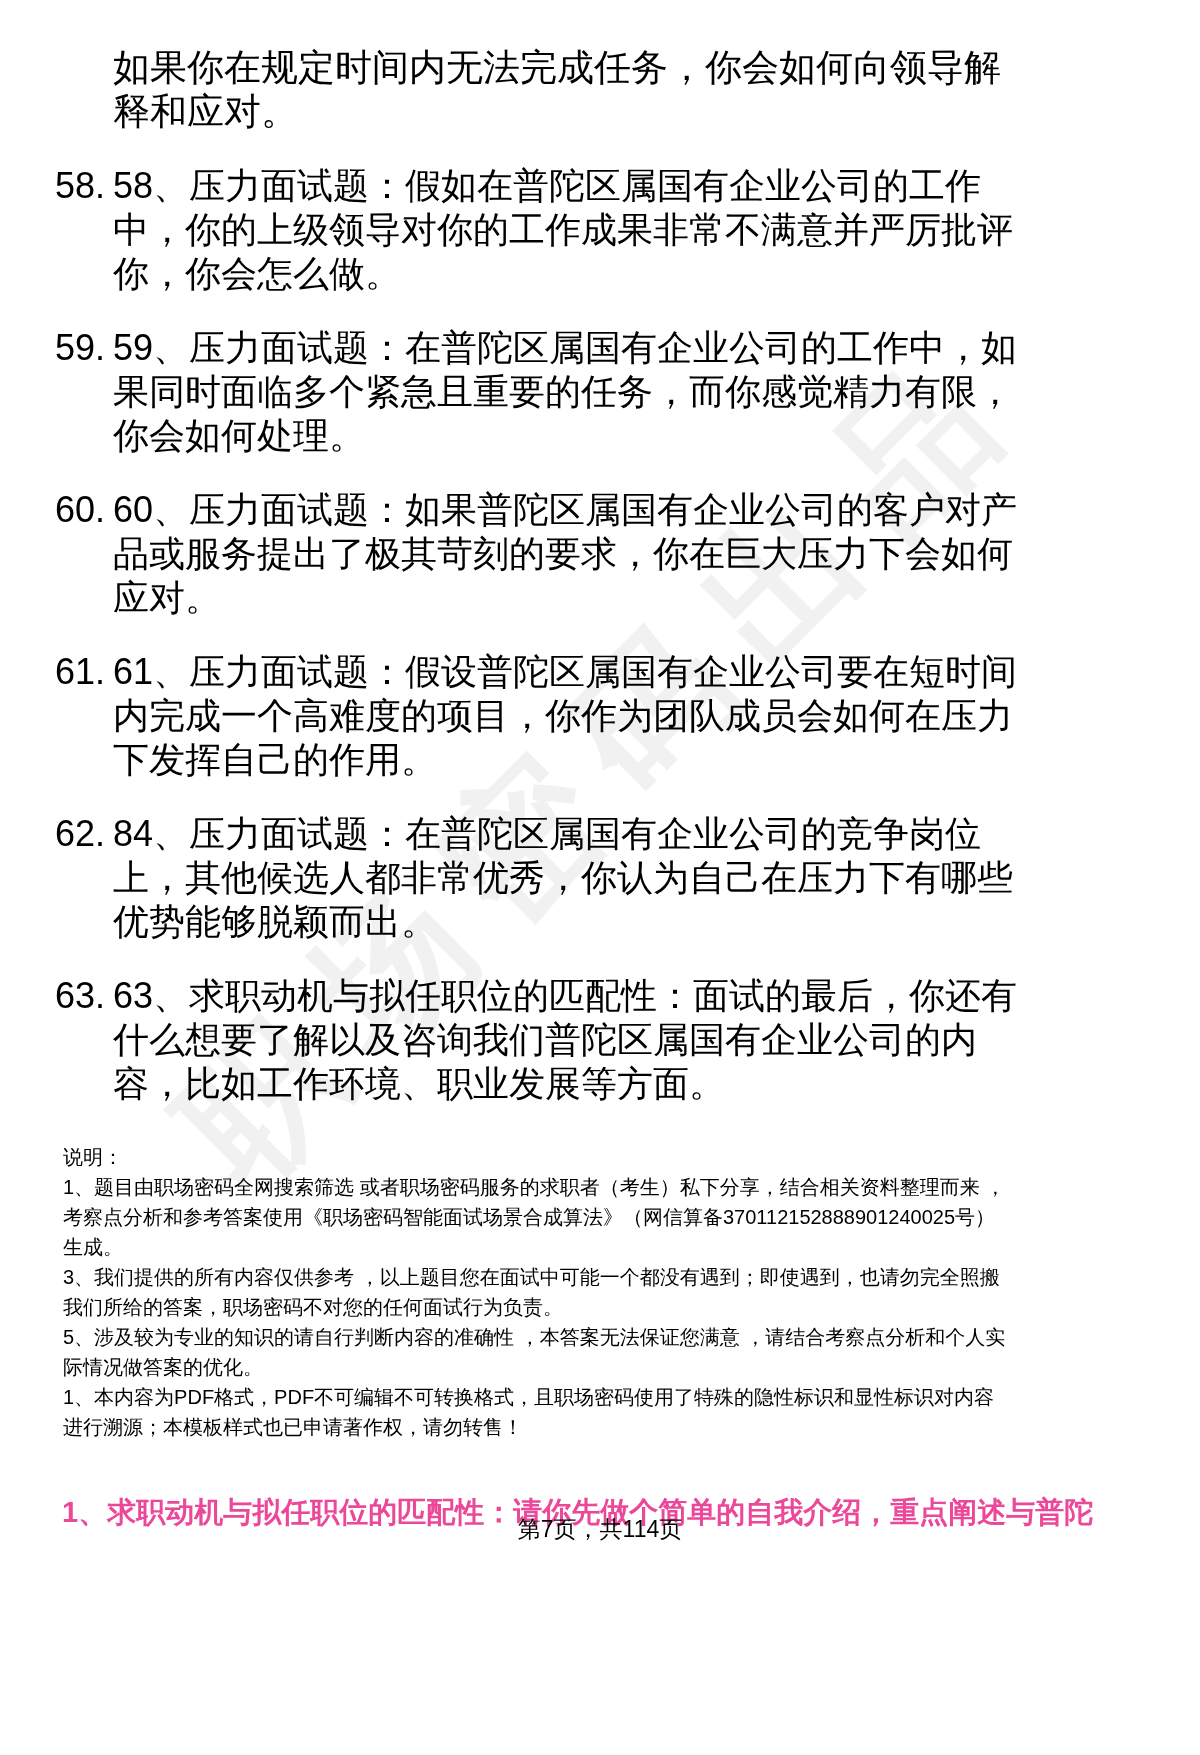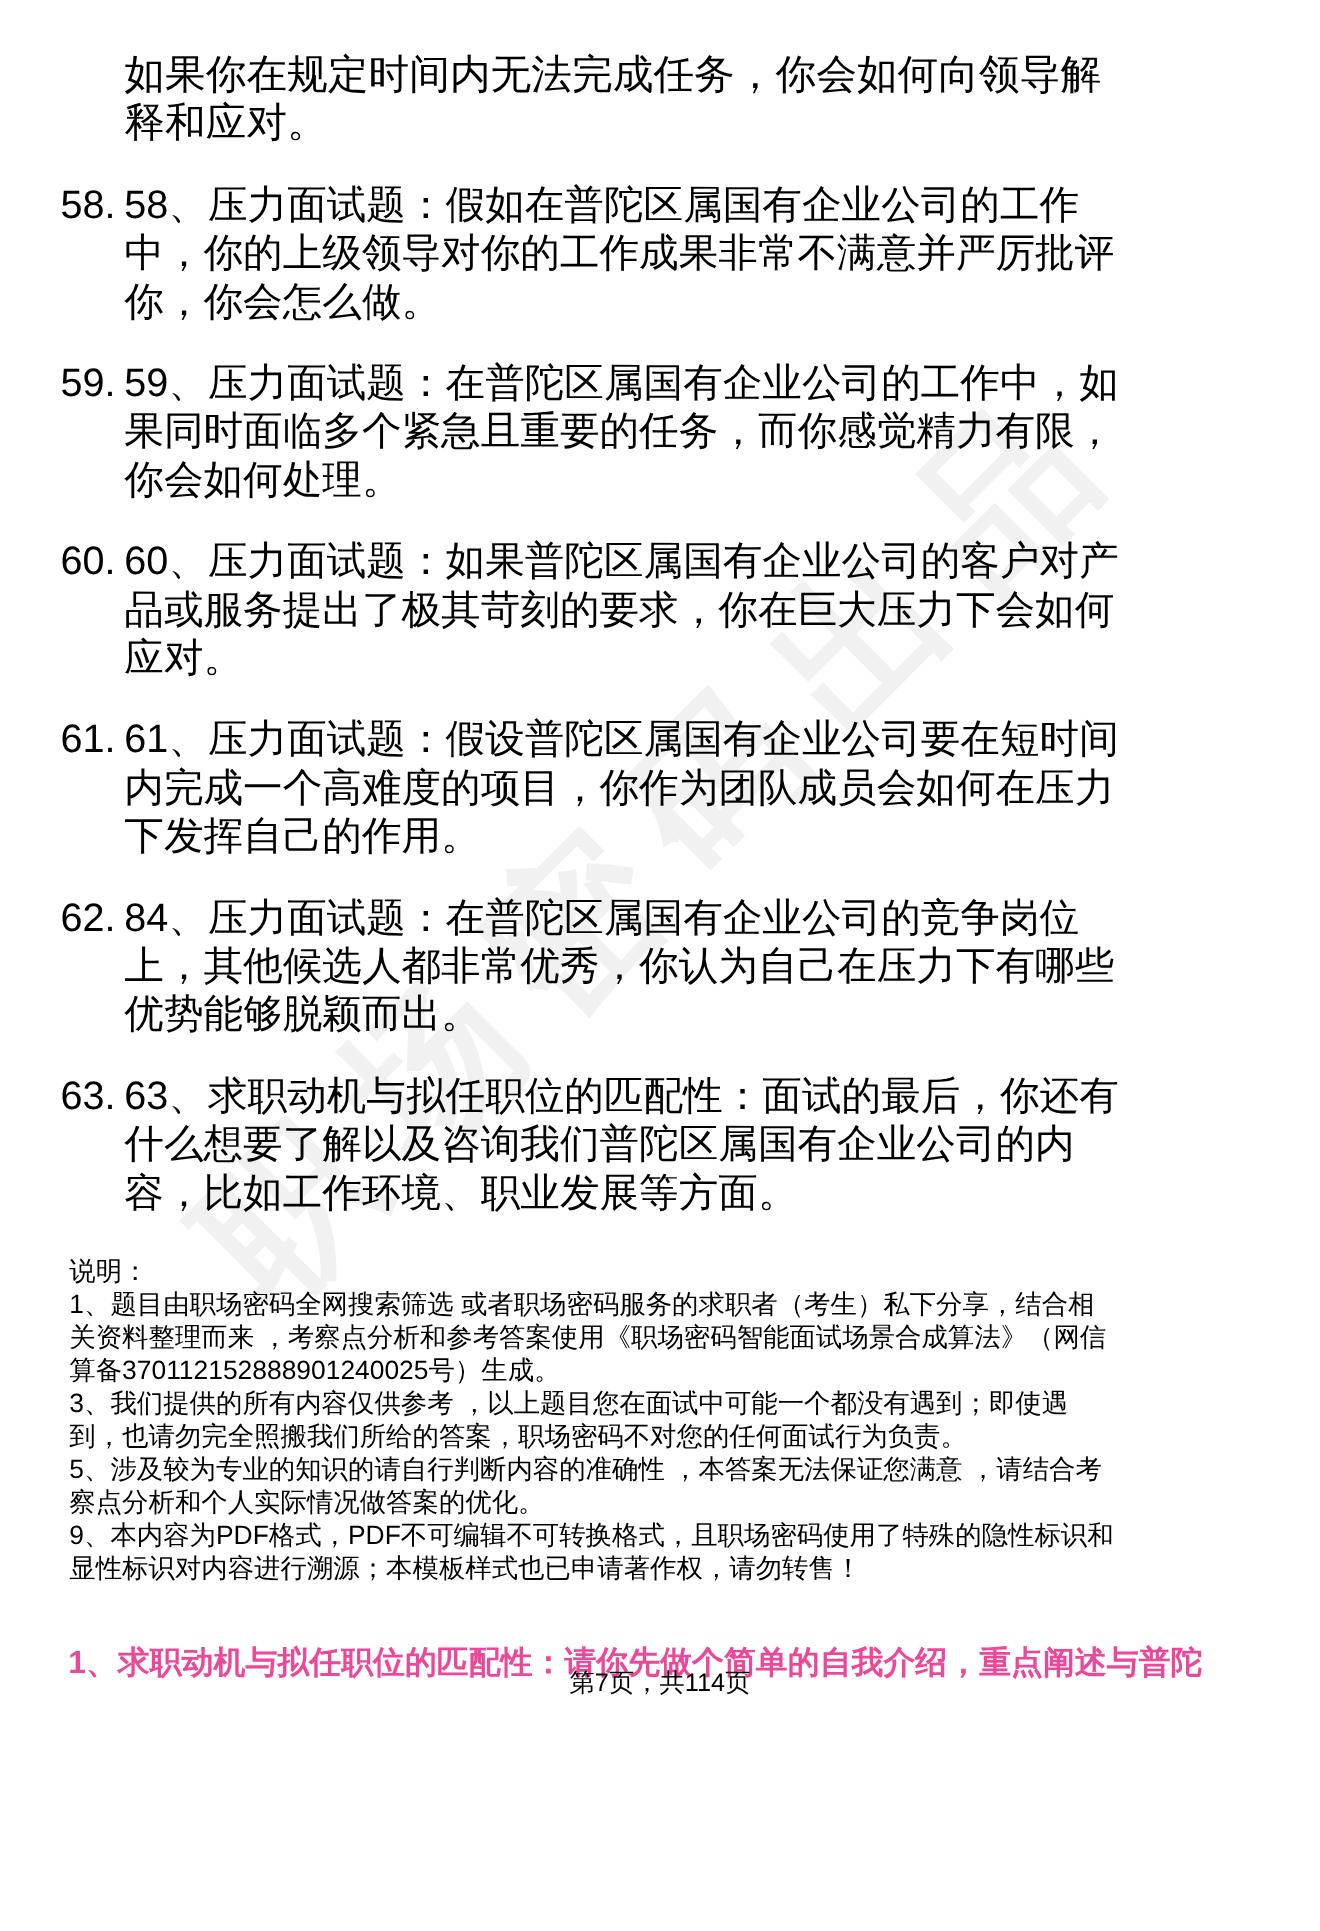--- a/index.html
+++ b/index.html
@@ -48,21 +48,21 @@
   .q-num {
     flex: 0 0 58px;
     width: 58px;
   }
   .q-text {
     flex: 1;
   }
   .notes {
     margin: 36px 0 0 8px;
     width: 950px;
-    font-size: 24px;
+    font-size: 20px;
     line-height: 30px;
   }
   .notes p {
     margin: 0;
   }
   .red-wrap {
     position: absolute;
     left: 62px;
     top: 1490px;
     width: 1082px;
@@ -127,21 +127,21 @@
     <div class="q-row">
       <span class="q-num">63.</span>
       <span class="q-text">63、求职动机与拟任职位的匹配性：面试的最后，你还有什么想要了解以及咨询我们普陀区属国有企业公司的内容，比如工作环境、职业发展等方面。</span>
     </div>
 
     <div class="notes">
       <p>说明：</p>
       <p>1、题目由职场密码全网搜索筛选 或者职场密码服务的求职者（考生）私下分享，结合相关资料整理而来 ，考察点分析和参考答案使用《职场密码智能面试场景合成算法》（网信算备370112152888901240025号）生成。</p>
       <p>3、我们提供的所有内容仅供参考 ，以上题目您在面试中可能一个都没有遇到；即使遇到，也请勿完全照搬我们所给的答案，职场密码不对您的任何面试行为负责。</p>
       <p>5、涉及较为专业的知识的请自行判断内容的准确性 ，本答案无法保证您满意 ，请结合考察点分析和个人实际情况做答案的优化。</p>
-      <p>9、本内容为PDF格式，PDF不可编辑不可转换格式，且职场密码使用了特殊的隐性标识和显性标识对内容进行溯源；本模板样式也已申请著作权，请勿转售！</p>
+      <p>1、本内容为PDF格式，PDF不可编辑不可转换格式，且职场密码使用了特殊的隐性标识和显性标识对内容进行溯源；本模板样式也已申请著作权，请勿转售！</p>
     </div>
 
   </div>
 
   <div class="red-wrap">
     <p class="red-line">1、求职动机与拟任职位的匹配性：请你先做个简单的自我介绍，重点阐述与普陀</p>
   </div>
 
   <div class="footer">第7页，共114页</div>
 

